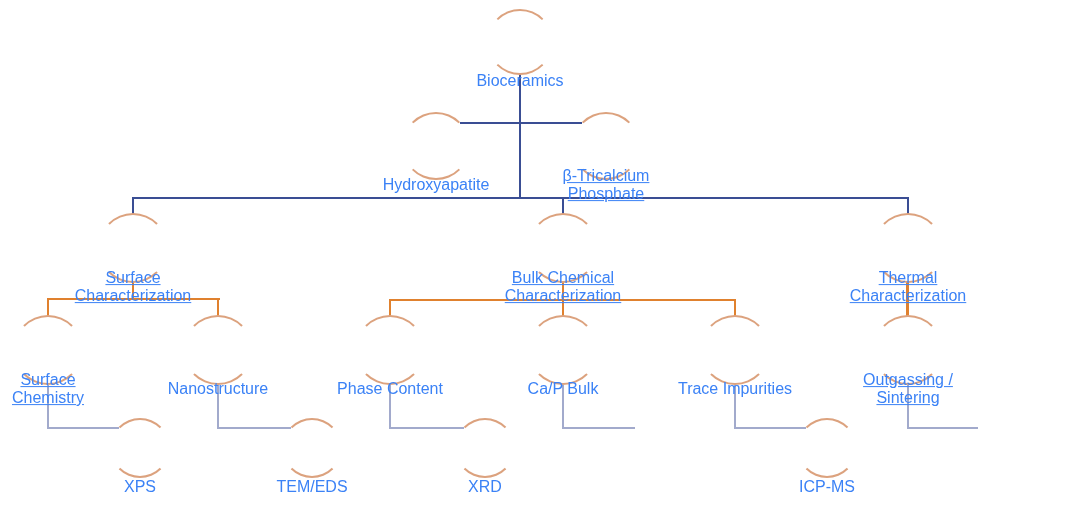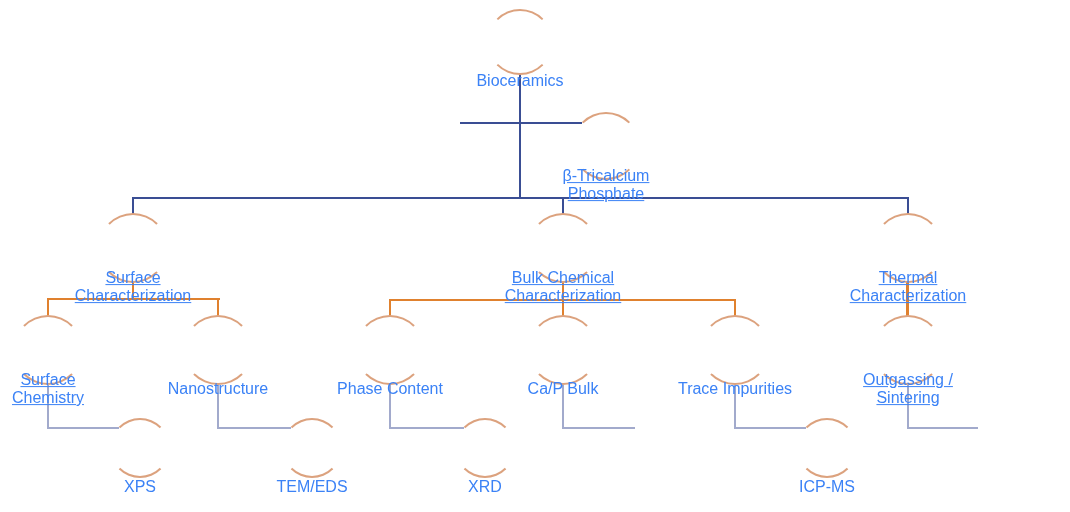--- a/index.html
+++ b/index.html
@@ -70,20 +70,24 @@
   <div class="line v lav" style="left:734px;top:385px;height:44px"></div>
   <div class="line h lav" style="left:734px;top:427px;width:72px"></div>
   <div class="line v lav" style="left:907px;top:385px;height:44px"></div>
   <div class="line h lav" style="left:907px;top:427px;width:71px"></div>
 
   <div class="node" style="left:487px;top:9px;width:66px;height:66px">
     <span class="ring"></span>
     <span class="label">Bioceramics</span>
   </div>
 
+  <div class="node" style="left:402px;top:112px;width:68px;height:68px">
+    <span class="ring"></span>
+    <span class="label">Hydroxyapatite</span>
+  </div>
   <div class="node" style="left:572px;top:112px;width:68px;height:68px">
     <span class="ring"></span>
     <span class="label wrap" style="width:100px">β-Tricalcium Phosphate</span>
   </div>
 
   <div class="node" style="left:98px;top:213px;width:70px;height:70px">
     <span class="ring"></span>
     <span class="label wrap" style="width:130px">Surface Characterization</span>
   </div>
   <div class="node" style="left:528px;top:213px;width:70px;height:70px">

